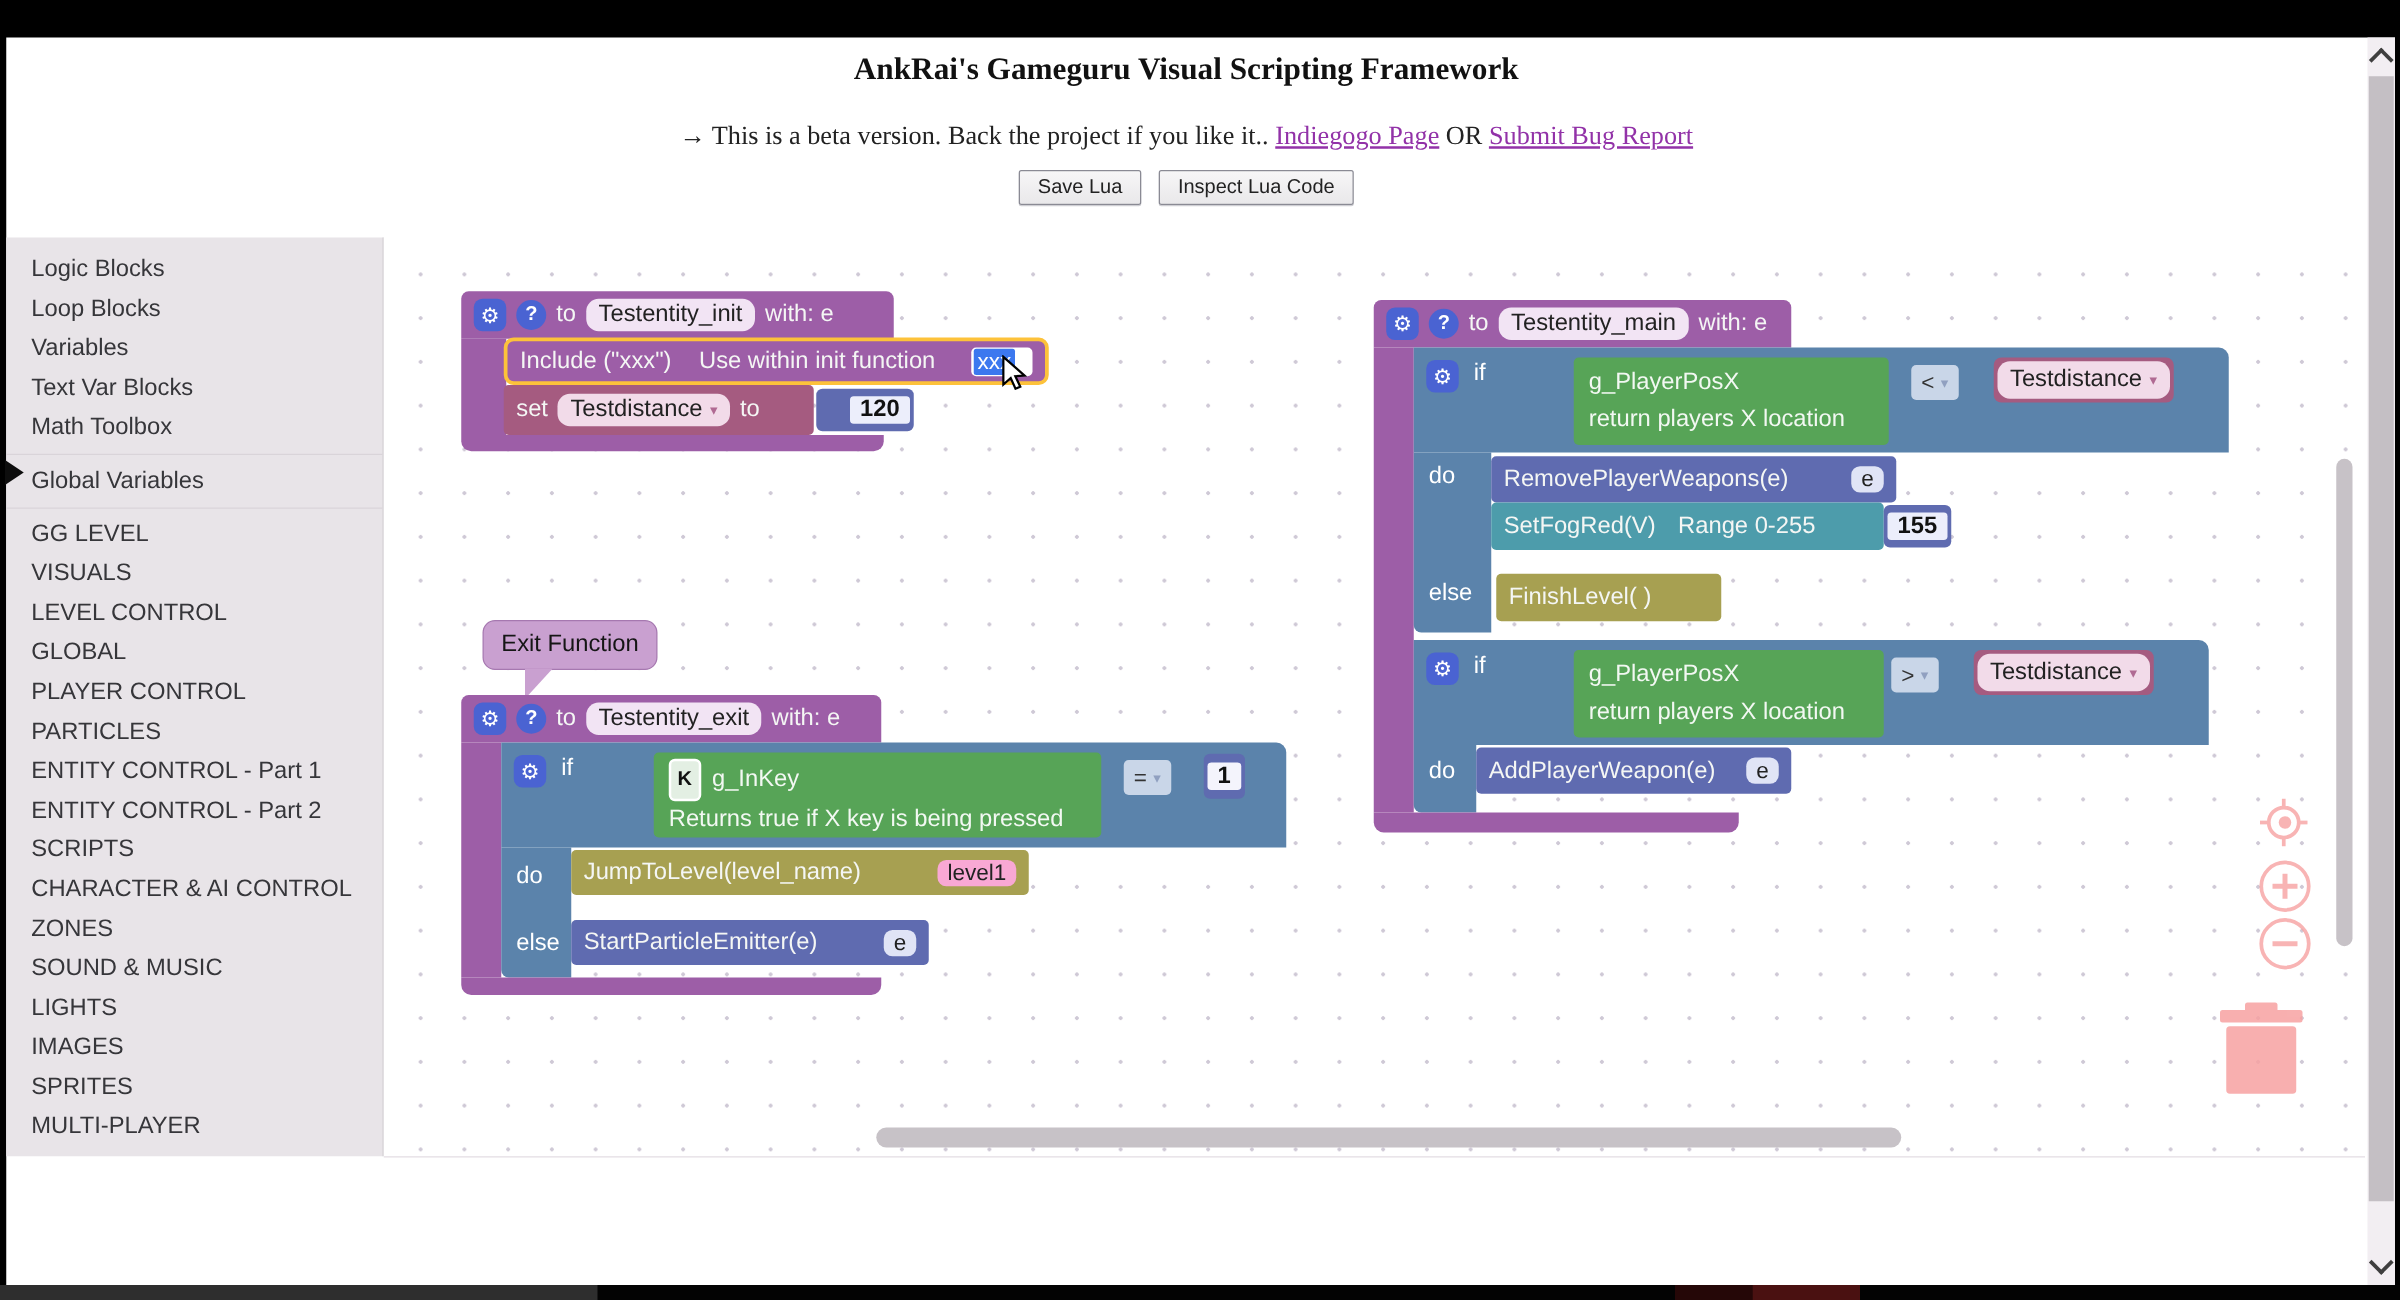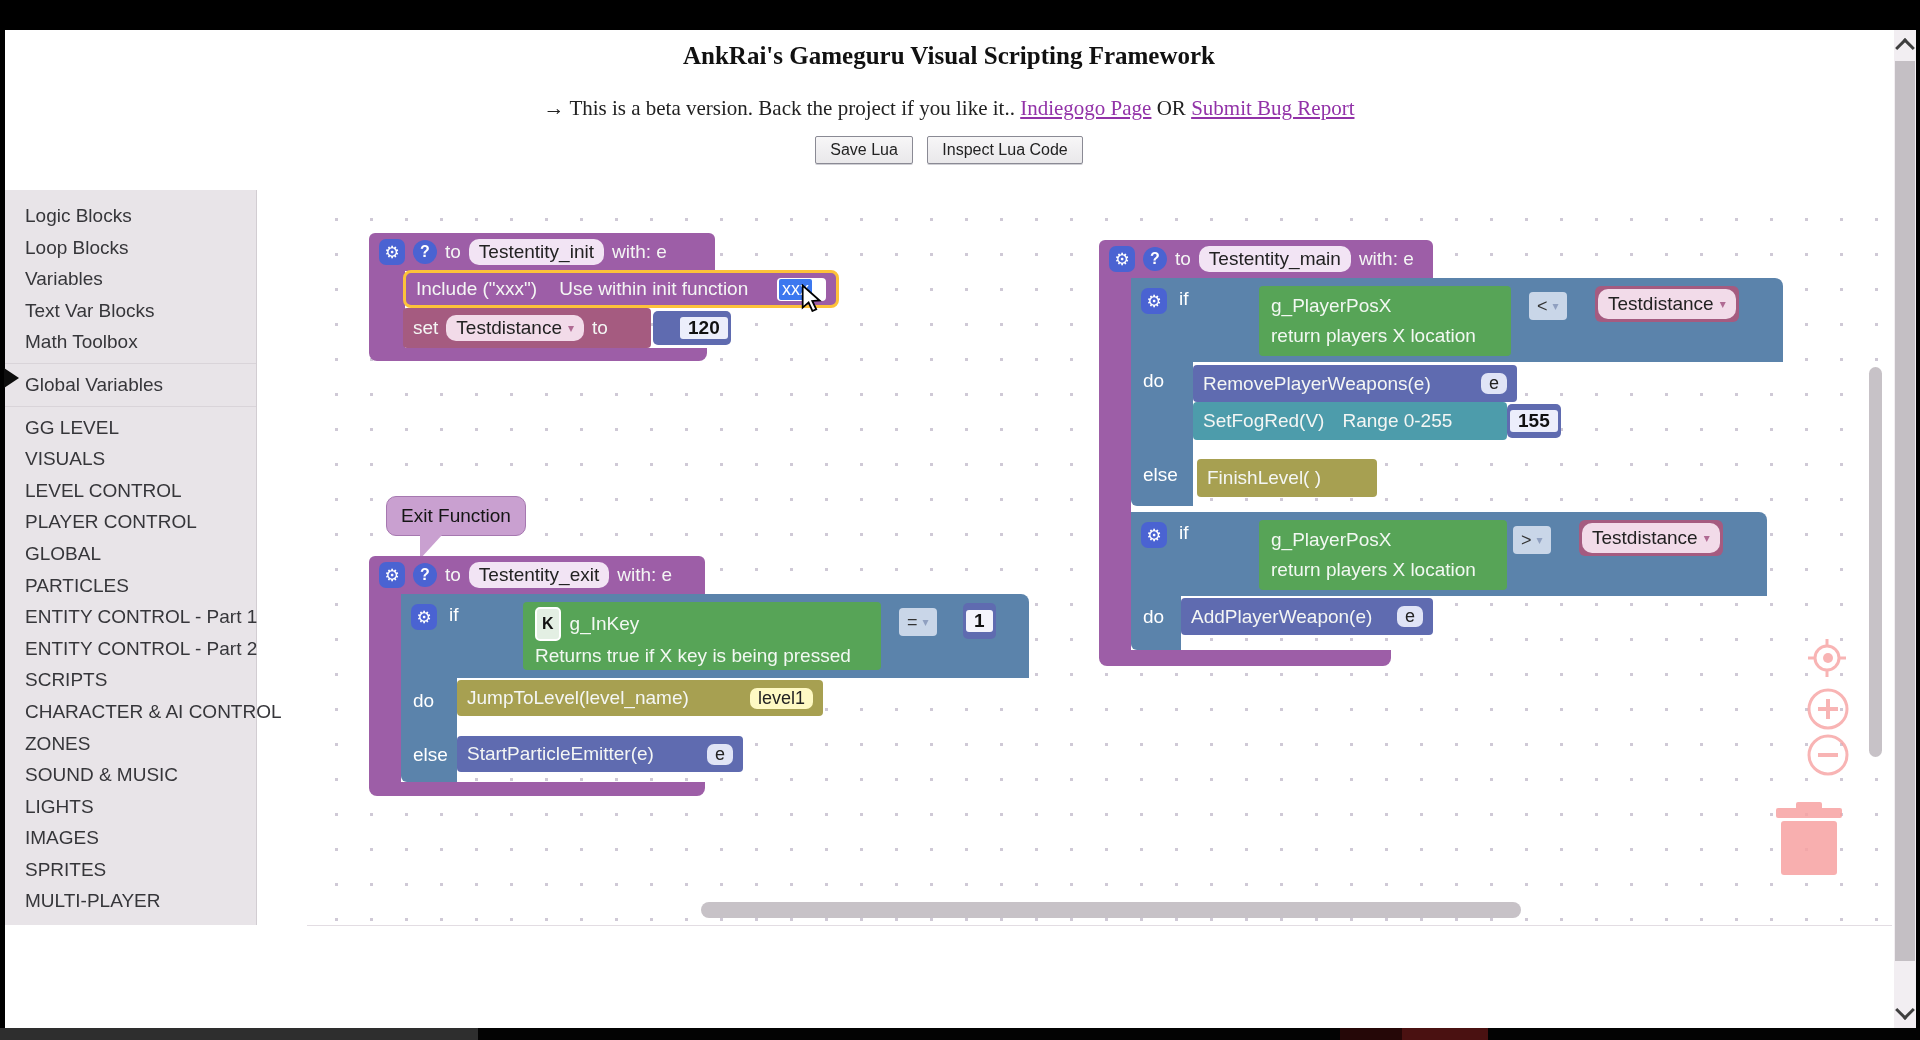--- a/index.html
+++ b/index.html
@@ -8,21 +8,21 @@
   .serif{font-family:"Liberation Serif",serif;}
   
   .title{position:absolute;top:12px;left:0;width:1888px;text-align:center;font-size:25px;font-weight:bold;color:#111;}
   .beta{position:absolute;top:66px;left:0;width:1888px;text-align:center;font-size:21px;color:#222;}
   .beta a{color:#9232a8;text-decoration:underline;cursor:pointer;}
   .btnrow{position:absolute;top:106px;left:0;width:1888px;text-align:center;}
   .btn{display:inline-block;margin:0 5px;padding:4px 14px;font-size:16px;color:#222;
        background:linear-gradient(#f7f6f7,#e9e8ea);border:1px solid #8a8a94;border-radius:2px;
        box-shadow:0 1px 0 #cfcfd4;cursor:pointer;}
   
-  .sidebar{position:absolute;left:0;top:160px;width:252px;height:735px;background:#e8e4e8;
+  .sidebar{position:absolute;left:0;top:160px;width:302px;height:735px;background:#e8e4e8;
            border-right:1px solid #d2cdd2;box-sizing:border-box;padding-top:10px;}
   .sbitem{height:31.6px;line-height:31.6px;padding-left:20px;font-size:19px;color:#36363a;
           white-space:nowrap;cursor:pointer;}
   .sbsep{height:1px;background:#d9d4d9;margin:5px 0;}
   .sbarrow{position:absolute;left:-1px;top:178px;width:0;height:0;
            border-left:15px solid #0d0d0d;border-top:10px solid transparent;border-bottom:10px solid transparent;}
   
   .ws{position:absolute;left:302px;top:160px;width:1585px;height:735px;background:#fff;
       background-image:radial-gradient(circle,#cfc9d6 1.5px,transparent 1.7px);
       background-size:35px 35px;background-position:12px 12px;
@@ -42,21 +42,21 @@
         align-items:center;justify-content:center;font-size:16px;font-weight:bold;flex:0 0 auto;cursor:pointer;}
   .fld{background:#f2e4f4;color:#222;border-radius:10px;padding:2px 10px;font-size:19px;
        display:inline-flex;align-items:center;gap:6px;cursor:text;}
   .ddarrow{font-size:12px;color:#b06a93;}
   .opfld{background:#c9d6e8;color:#333;border-radius:4px;padding:1px 8px;font-size:18px;
          display:inline-flex;align-items:center;gap:5px;cursor:pointer;}
   .opfld .ddarrow{color:#90a0c0;}
   .numwrap{background:#5f6bb0;border-radius:5px;padding:3px;display:inline-flex;cursor:pointer;}
   .numfld{background:#eceefb;color:#111;border-radius:3px;padding:0 8px;font-size:19px;font-weight:bold;}
   .efld{background:#e0e4f6;color:#222;border-radius:7px;padding:0 8px;font-size:18px;cursor:text;}
-  .lvlfld{background:#fef9c3;color:#222;border-radius:7px;padding:0 8px;font-size:18px;cursor:text;}
+  .lvlfld{background:#f9a8d4;color:#222;border-radius:7px;padding:0 8px;font-size:18px;cursor:text;}
   .kbadge{background:#e3efe3;border:2px solid #ffffff;border-radius:5px;color:#111;
           font-size:16px;font-weight:bold;padding:0 5px;cursor:pointer;}
   .greenblk{border-radius:4px;color:#f2f8f2;font-size:19px;padding:5px 12px;line-height:30px;cursor:grab;}
   .spinelabel{color:#fff;font-size:19px;position:absolute;left:12px;}
   .comment{background:#c9a0d0;border:1.5px solid #a678b0;border-radius:10px;color:#151515;
            font-size:19px;display:flex;align-items:center;justify-content:center;cursor:grab;}
   .commenttail{position:absolute;width:0;height:0;border-top:24px solid #c9a0d0;
                border-right:22px solid transparent;}
   
   .zoomctl{position:absolute;opacity:.8;cursor:pointer;}
@@ -99,22 +99,22 @@
     <div class="sbitem">Loop Blocks</div>
     <div class="sbitem">Variables</div>
     <div class="sbitem">Text Var Blocks</div>
     <div class="sbitem">Math Toolbox</div>
     <div class="sbsep"></div>
     <div class="sbitem">Global Variables</div>
     <div class="sbsep"></div>
     <div class="sbitem">GG LEVEL</div>
     <div class="sbitem">VISUALS</div>
     <div class="sbitem">LEVEL CONTROL</div>
+    <div class="sbitem">GLOBAL</div>
     <div class="sbitem">PLAYER CONTROL</div>
-    <div class="sbitem">GLOBAL</div>
     <div class="sbitem">PARTICLES</div>
     <div class="sbitem">ENTITY CONTROL - Part 1</div>
     <div class="sbitem">ENTITY CONTROL - Part 2</div>
     <div class="sbitem">SCRIPTS</div>
     <div class="sbitem">CHARACTER &amp; AI CONTROL</div>
     <div class="sbitem">ZONES</div>
     <div class="sbitem">SOUND &amp; MUSIC</div>
     <div class="sbitem">LIGHTS</div>
     <div class="sbitem">IMAGES</div>
     <div class="sbitem">SPRITES</div>

